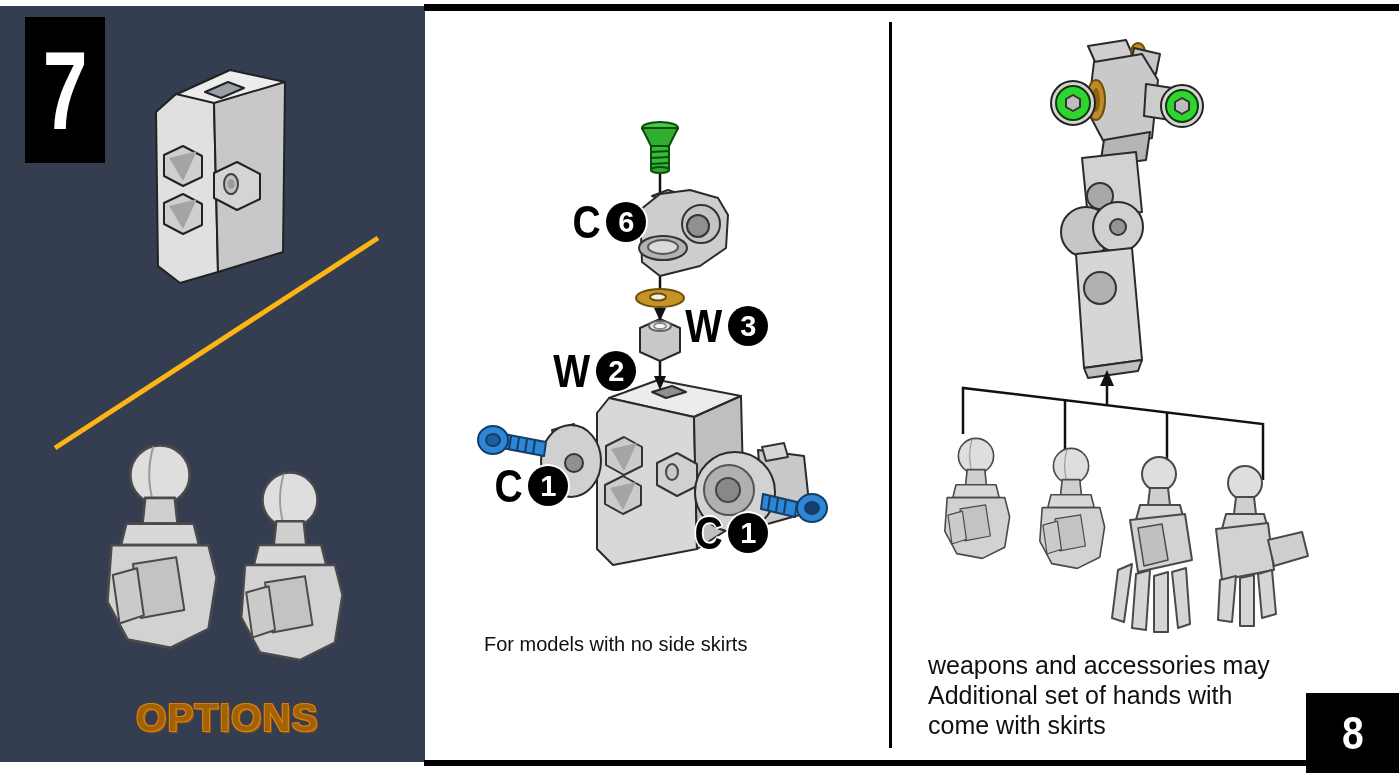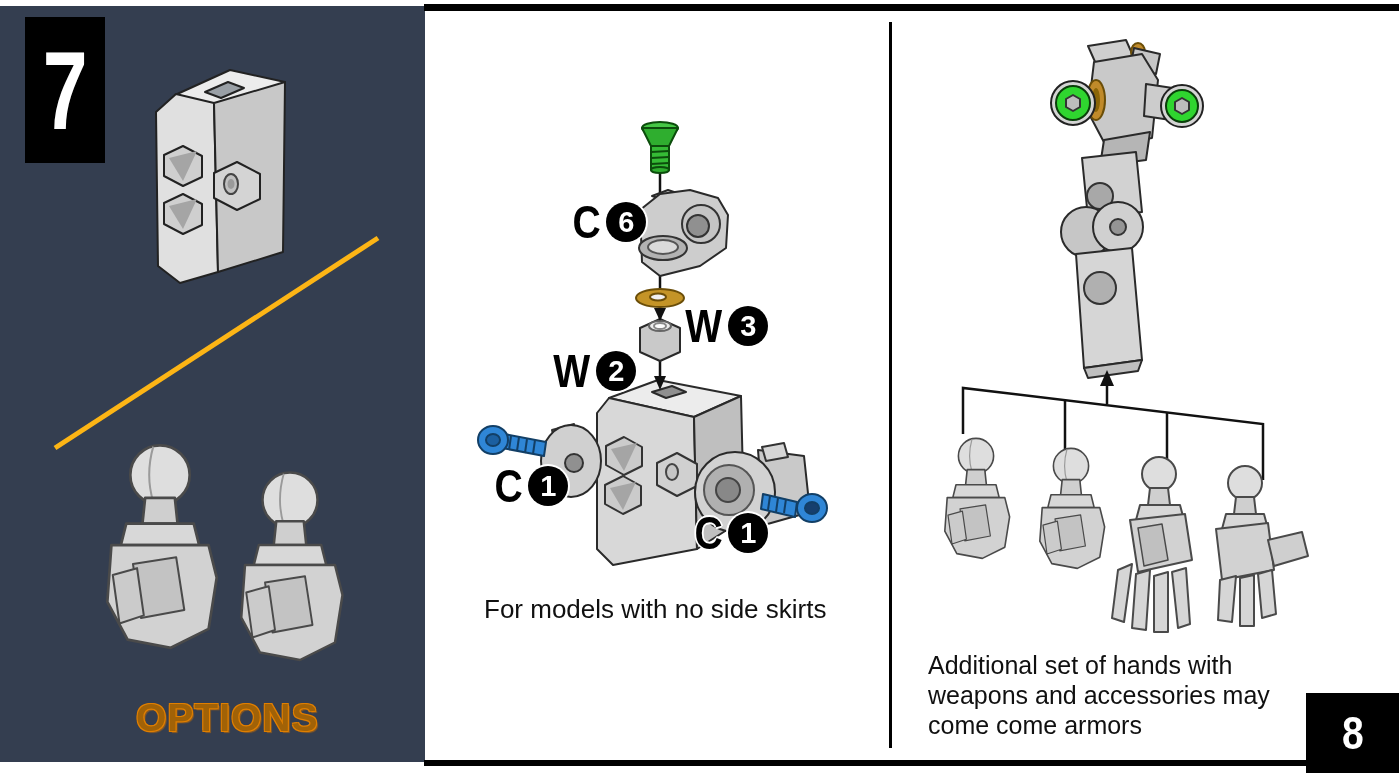--- a/index.html
+++ b/index.html
@@ -25,21 +25,21 @@
     display:flex;align-items:center;justify-content:center;
     font-weight:bold;font-size:46px;
   }
   #badge-page span{display:block;transform:scaleX(.85);}
 
   #options-label{
     left:136px;top:696px;color:#a16207;font-size:39px;font-weight:bold;
     letter-spacing:1px;
     text-shadow:1px 1px 0 #e07f00,-1px 1px 0 #e07f00,1px -1px 0 #e07f00,-1px -1px 0 #e07f00,2px 2px 1px rgba(200,110,0,.6);
   }
-  #middle-caption{left:484px;top:594px;font-size:26px;color:#101010;}
+  #middle-caption{left:484px;top:633px;font-size:20px;color:#101010;}
   #right-caption{left:928px;top:650px;font-size:25px;line-height:30px;color:#101010;}
   #right-caption div{white-space:nowrap;}
 
   .part-label{position:absolute;display:flex;align-items:center;gap:3px;font-weight:bold;}
   .pl-letter{
     font-size:46px;line-height:40px;color:#000;
     text-shadow:-2px 0 #fff,2px 0 #fff,0 -2px #fff,0 2px #fff,-1px -1px #fff,1px 1px #fff;
     transform:scaleX(.85);
   }
   .pl-circle{
@@ -276,16 +276,16 @@
 <div class="part-label" style="left:692px;top:513px">
   <span class="pl-letter">C</span>
   <span class="pl-circle">
       <span>1</span>
     </span>
 </div>
 
 <div class="abs" id="middle-caption">For models with no side skirts</div>
 
 <div class="abs" id="right-caption">
+  <div>weapons and accessories may</div>
   <div>Additional set of hands with</div>
-  <div>weapons and accessories may</div>
-  <div>come come armors</div>
+  <div>come with skirts</div>
 </div>
 
 </body></html>

